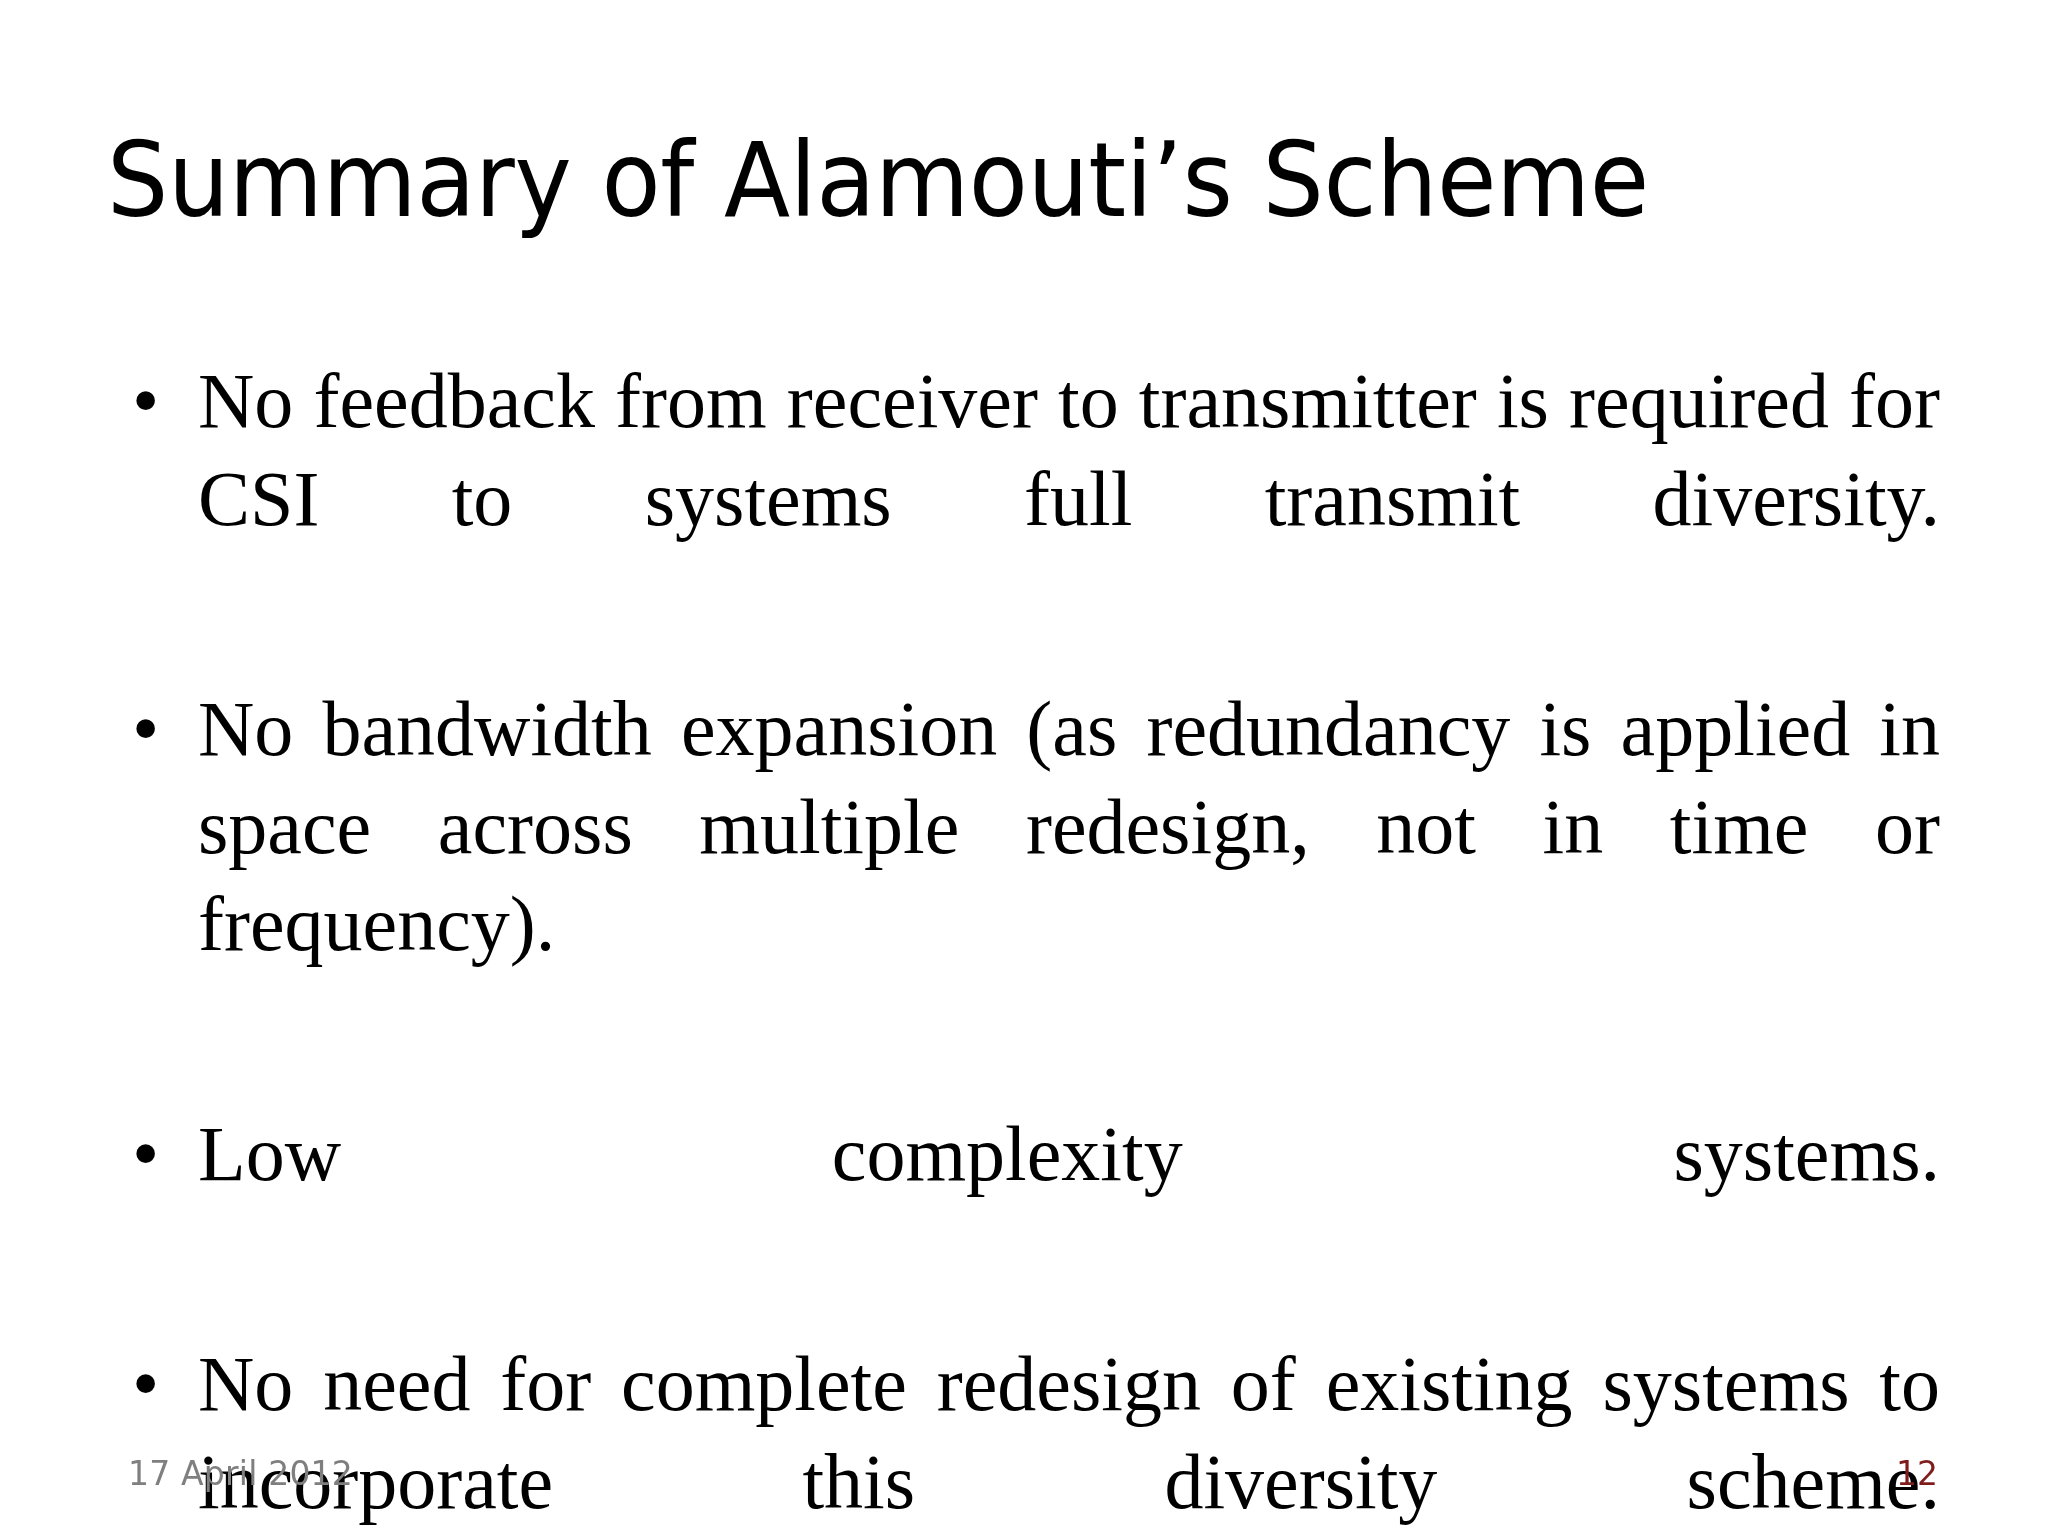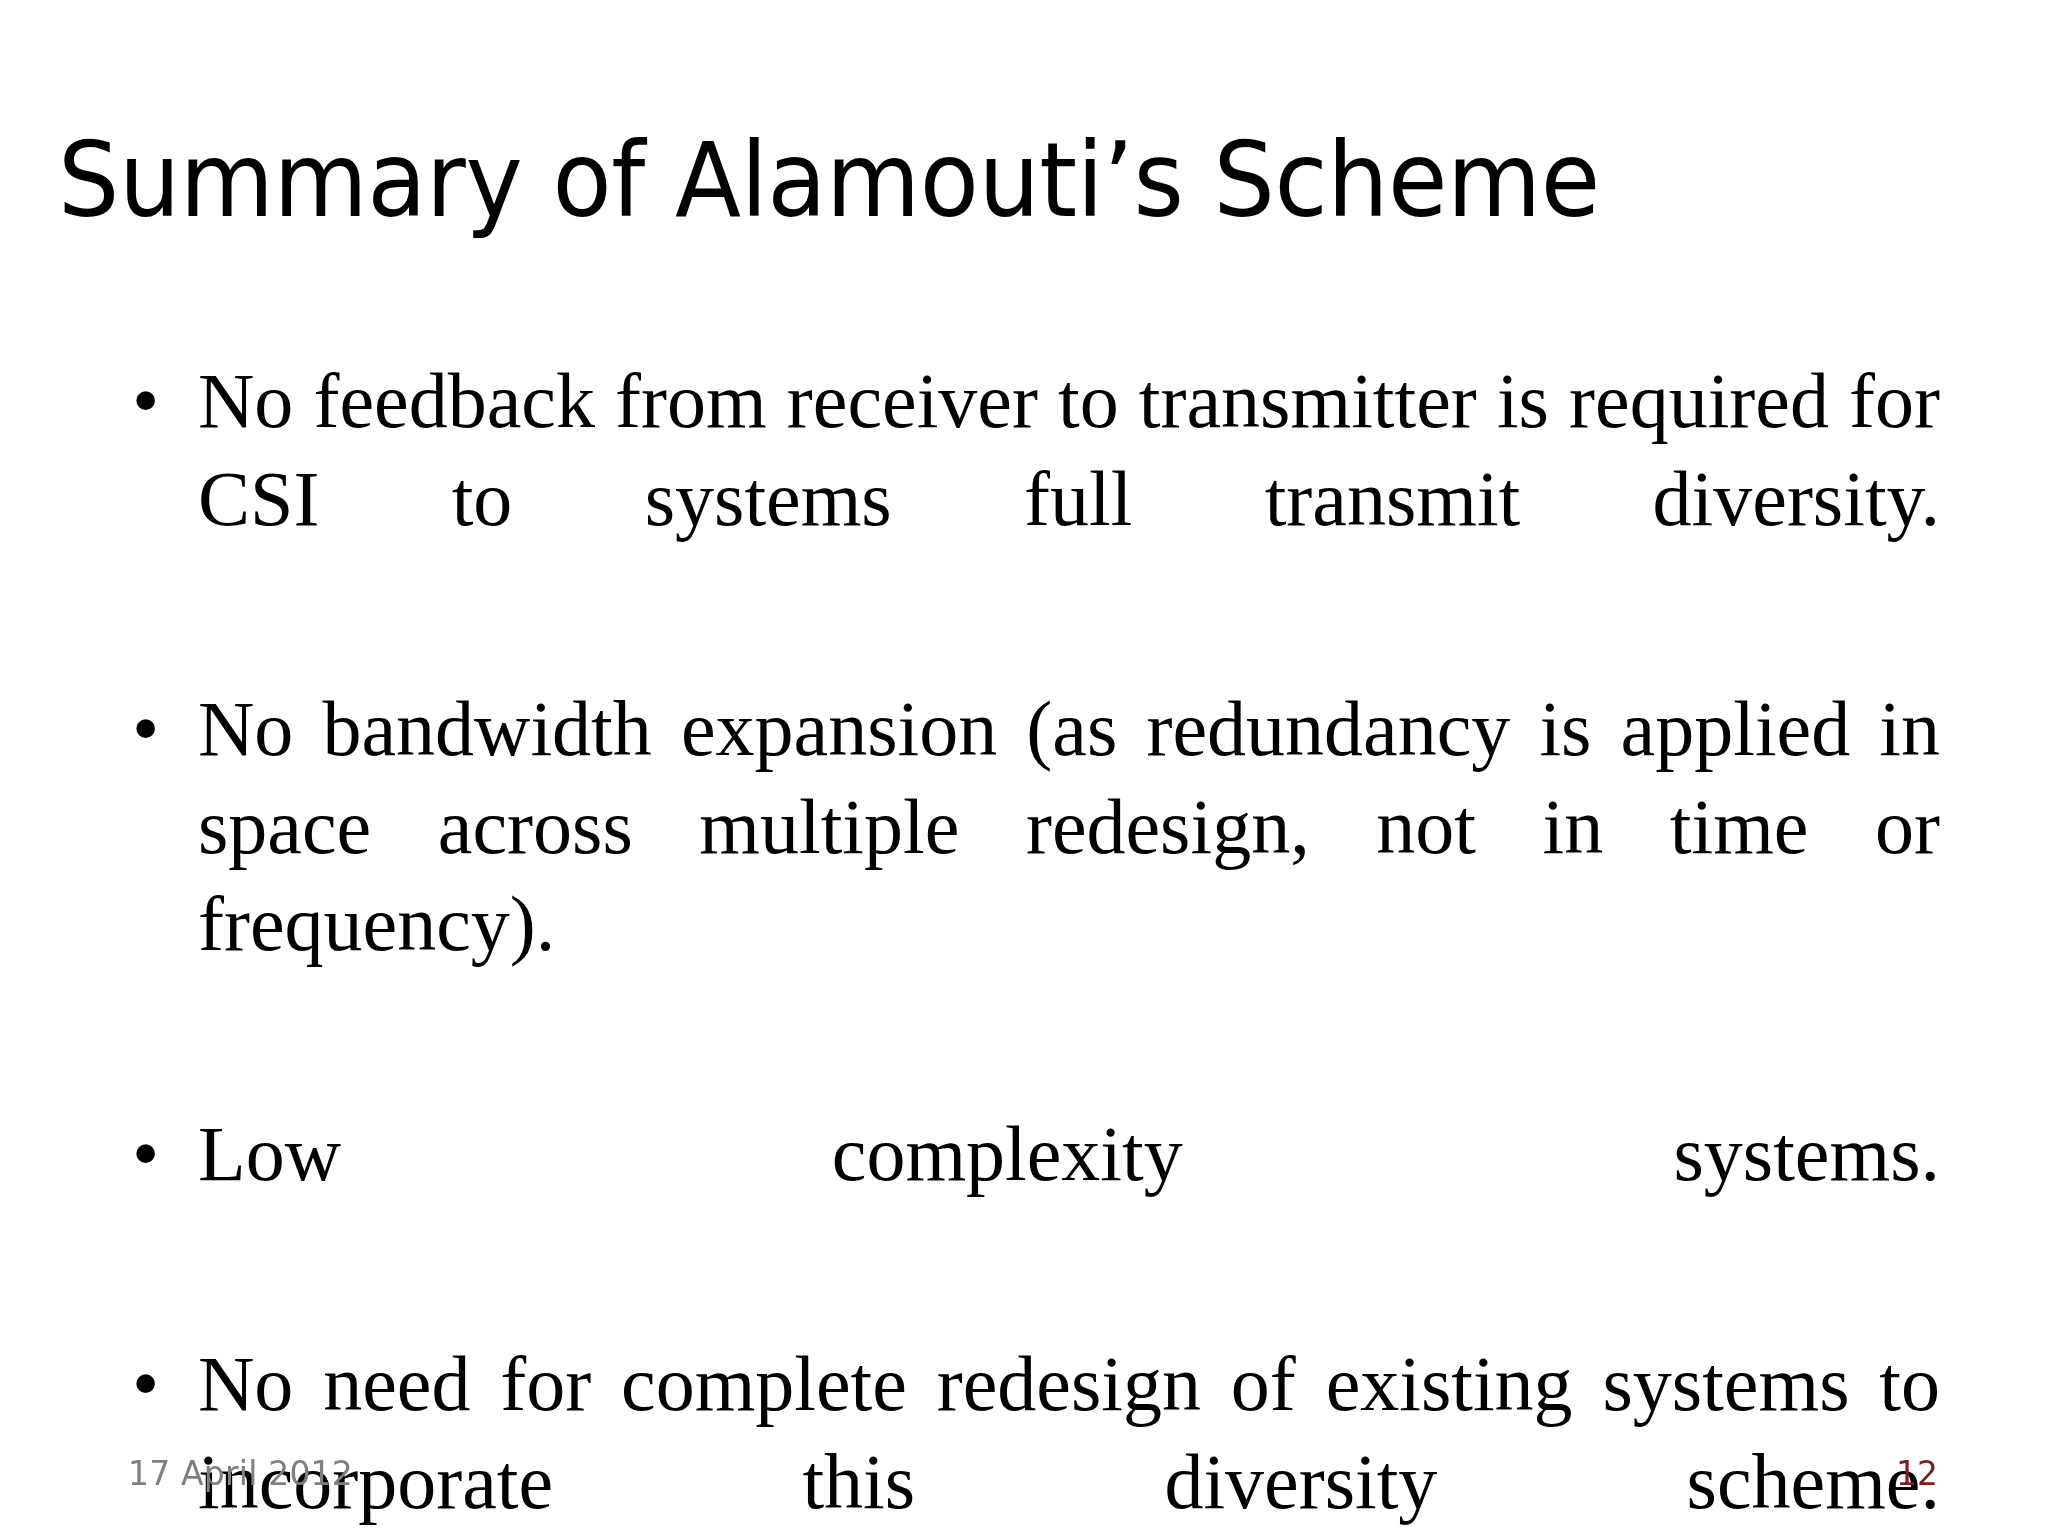--- a/index.html
+++ b/index.html
@@ -20,20 +20,21 @@
     overflow: hidden;
     box-sizing: border-box;
   }
 
   
   #title-block {
     position: absolute;
     left: 0;
     top: 52px;
     width: 1756px;
+    text-align: center;
   }
   #slide-title {
     display: inline-block;
     font-family: "DejaVu Sans", "Liberation Sans", sans-serif;
     font-weight: 400;
     font-size: 104px;
     line-height: 1.12;
     color: #000000;
     letter-spacing: -0.5px;
     white-space: nowrap;

